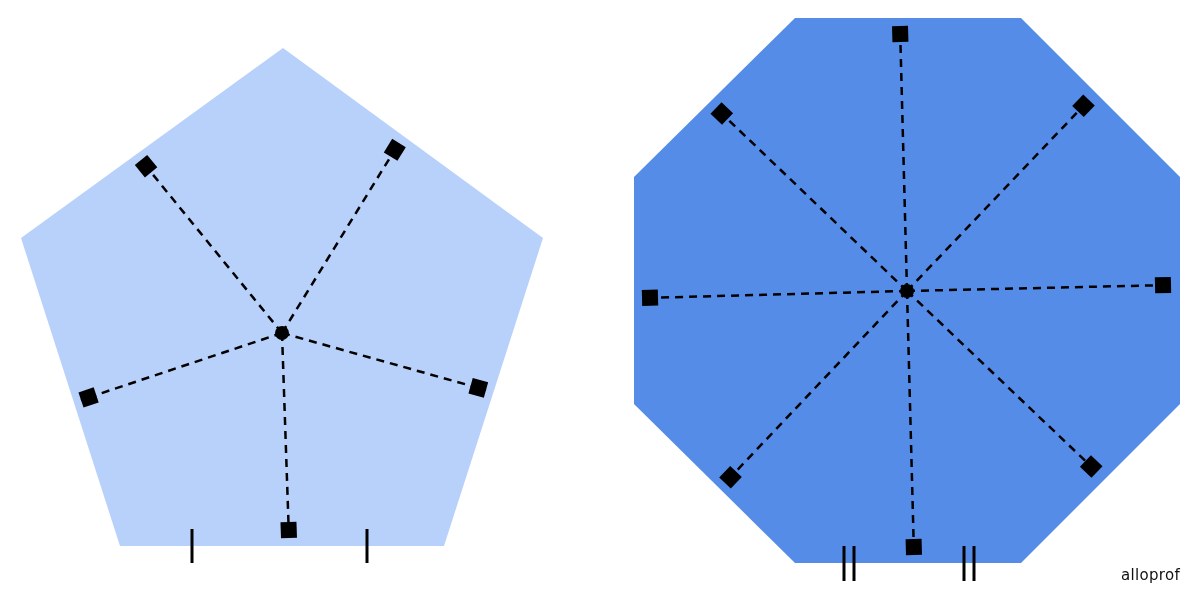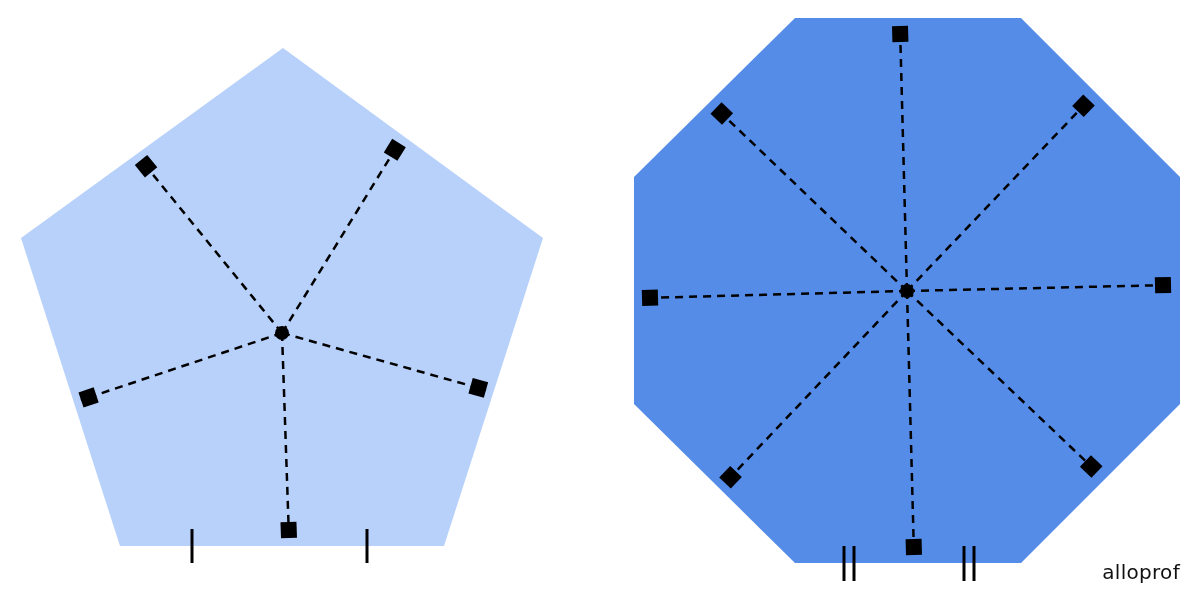--- a/index.html
+++ b/index.html
@@ -1,18 +1,18 @@
 <!DOCTYPE html>
 <html><head>
 <meta charset="utf-8">
 <style>
   html, body { margin: 0; padding: 0; background: #ffffff; }
   body { width: 1200px; height: 600px; position: relative; overflow: hidden; font-family: "DejaVu Sans", sans-serif; }
   #stage { position: absolute; left: 0; top: 0; width: 1200px; height: 600px; }
-  .brand { position: absolute; right: 20px; bottom: 16px; font-family: "DejaVu Sans", sans-serif; font-size: 20px; color: #111111; letter-spacing: 0.3px; }
+  .brand { position: absolute; right: 20px; bottom: 16px; font-family: "DejaVu Sans", sans-serif; font-size: 15px; color: #111111; letter-spacing: 0.3px; }
 </style>
 </head>
 <body>
 
 <svg id="stage" width="1200" height="600" viewBox="0 0 1200 600" xmlns="http://www.w3.org/2000/svg">
   <g id="pentagon-group">
       <polygon points="283,48 543,238 444,546 120,546 21,238" fill="#b7d1fb"></polygon>
       <line x1="282" y1="333" x2="141" y2="160" stroke="#000000" stroke-width="2.5" stroke-dasharray="8 6"></line>
       <rect x="-16" y="-8" width="16" height="16" fill="#000000" transform="translate(141,160) rotate(-129.18102909860542)"></rect>
       <line x1="282" y1="333" x2="399" y2="143" stroke="#000000" stroke-width="2.5" stroke-dasharray="8 6"></line>

